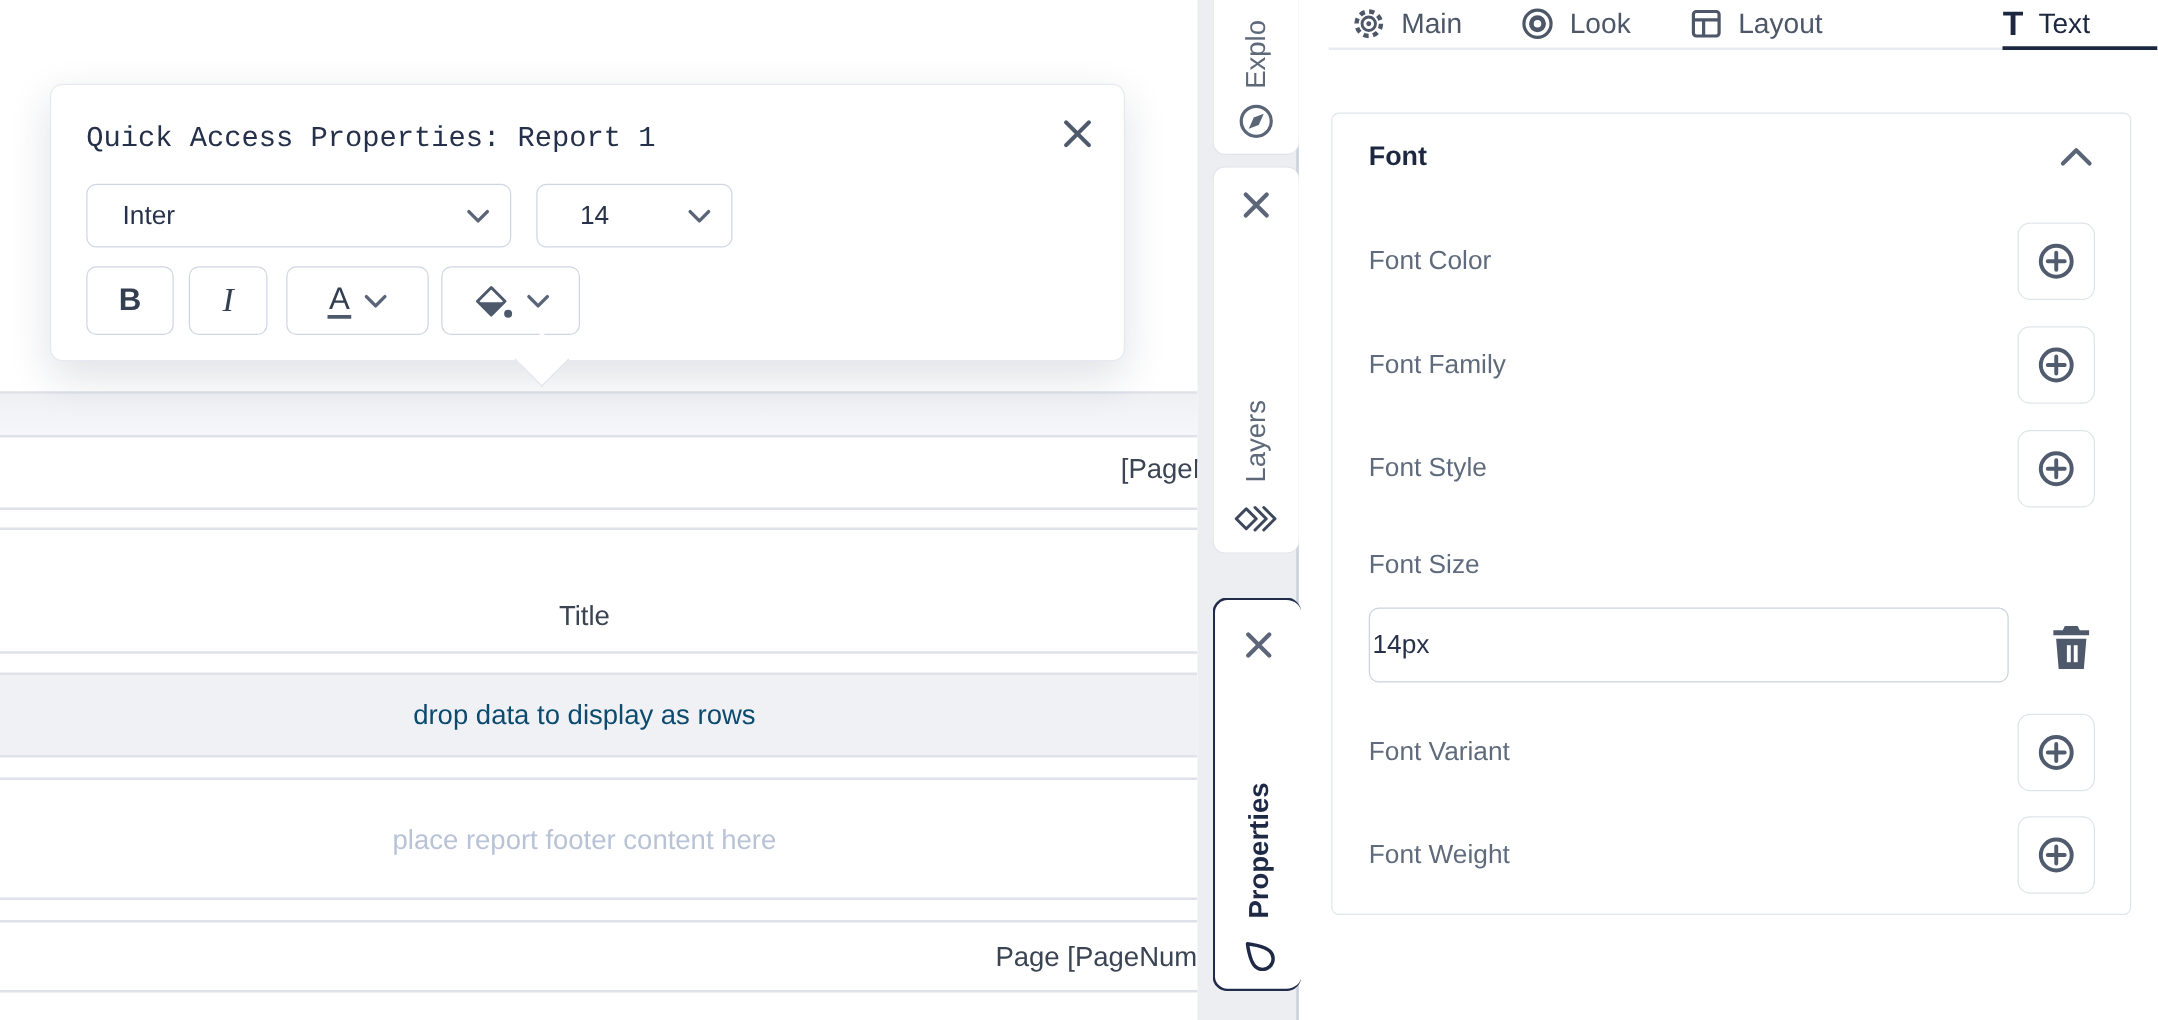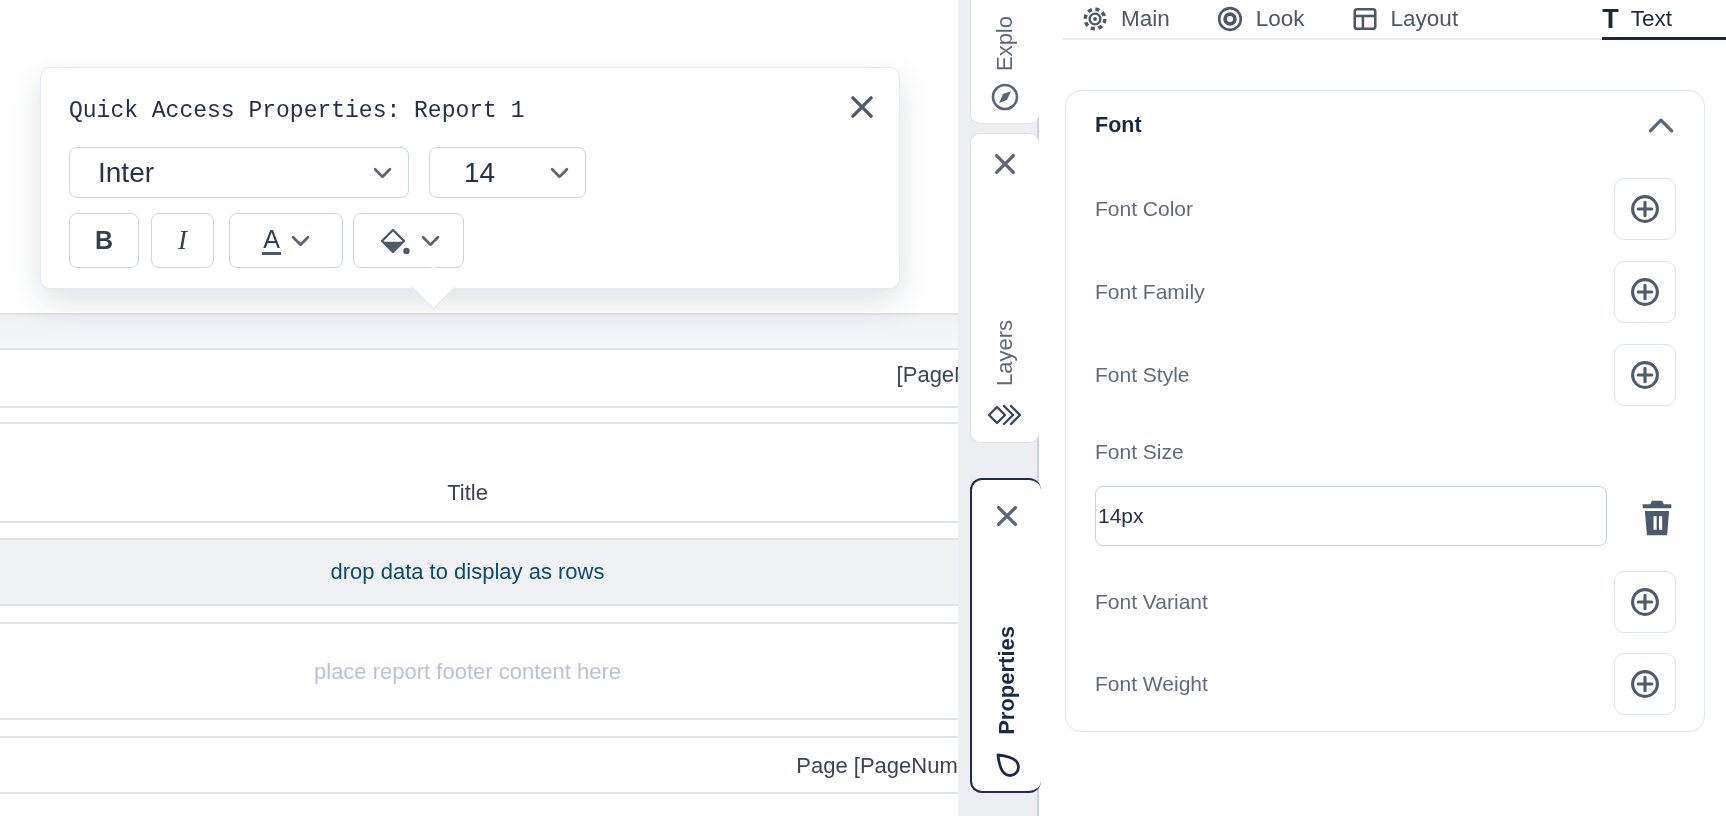--- a/index.html
+++ b/index.html
@@ -32,21 +32,21 @@
   .popup-caret{
     position:absolute;left:418px;top:272px;width:30px;height:30px;z-index:21;
     background:#fff;transform:rotate(45deg);
     border-right:1px solid #dfe3ea;border-bottom:1px solid #dfe3ea;
   }
   .popup-title{position:absolute;left:28px;top:30px;font-size:23px;color:#25304a;font-family:Liberation Mono, monospace;}
   .popup-close{position:absolute;right:22px;top:24px;width:30px;height:30px;border:none;background:none;cursor:pointer;padding:2px;}
   .pselect{
     position:absolute;top:79px;height:51px;box-sizing:border-box;
     border:1.5px solid #cfd6e2;border-radius:8px;background:#fff;
-    display:flex;align-items:center;font-size:28px;color:#27324a;cursor:pointer;
+    display:flex;align-items:center;font-size:21px;color:#27324a;cursor:pointer;
   }
   .pselect .chev{margin-left:auto;margin-right:16px;}
   .sel-font{left:28px;width:340px;padding-left:28px;}
   .sel-size{left:388px;width:157px;padding-left:34px;}
   .pbtn{
     position:absolute;top:145px;height:55px;box-sizing:border-box;
     border:1.5px solid #cfd6e2;border-radius:8px;background:#fff;cursor:pointer;
     display:flex;align-items:center;justify-content:center;gap:10px;
     font-size:25px;color:#343f52;
   }
@@ -89,21 +89,21 @@
   .ptab{
     display:flex;align-items:center;gap:12px;height:100%;
     font-size:22.5px;color:#4d5768;cursor:pointer;position:relative;white-space:nowrap;
   }
   .ptab.active{color:#1c2740;margin-left:auto;padding-right:54px;}
   .ptab.active::after{content:"";position:absolute;left:0;right:0;bottom:-2px;height:3px;background:#1c2740;}
   .t-glyph{font-size:27px;font-weight:700;color:#1c2740;line-height:1;}
 
   .card{
     position:absolute;left:24px;top:90px;width:640px;height:642px;box-sizing:border-box;
-    border:1.5px solid #e0e4eb;border-radius:16px;background:#fff;
+    border:1.5px solid #e0e4eb;border-radius:6px;background:#fff;
   }
   .card-head{position:absolute;left:29px;top:22px;font-size:21.5px;font-weight:700;color:#1c2740;}
   .collapse-btn{position:absolute;right:28px;top:24px;background:none;border:none;padding:2px;cursor:pointer;}
   .frow{position:absolute;left:0;width:100%;height:62px;}
   .frow .flabel{position:absolute;left:29px;top:50%;transform:translateY(-50%);font-size:21px;color:#5f6b7c;}
   .addbtn{
     position:absolute;right:28px;top:0;width:62px;height:62px;box-sizing:border-box;
     border:1.5px solid #dfe3ea;border-radius:10px;background:#fff;cursor:pointer;
     display:flex;align-items:center;justify-content:center;
   }

